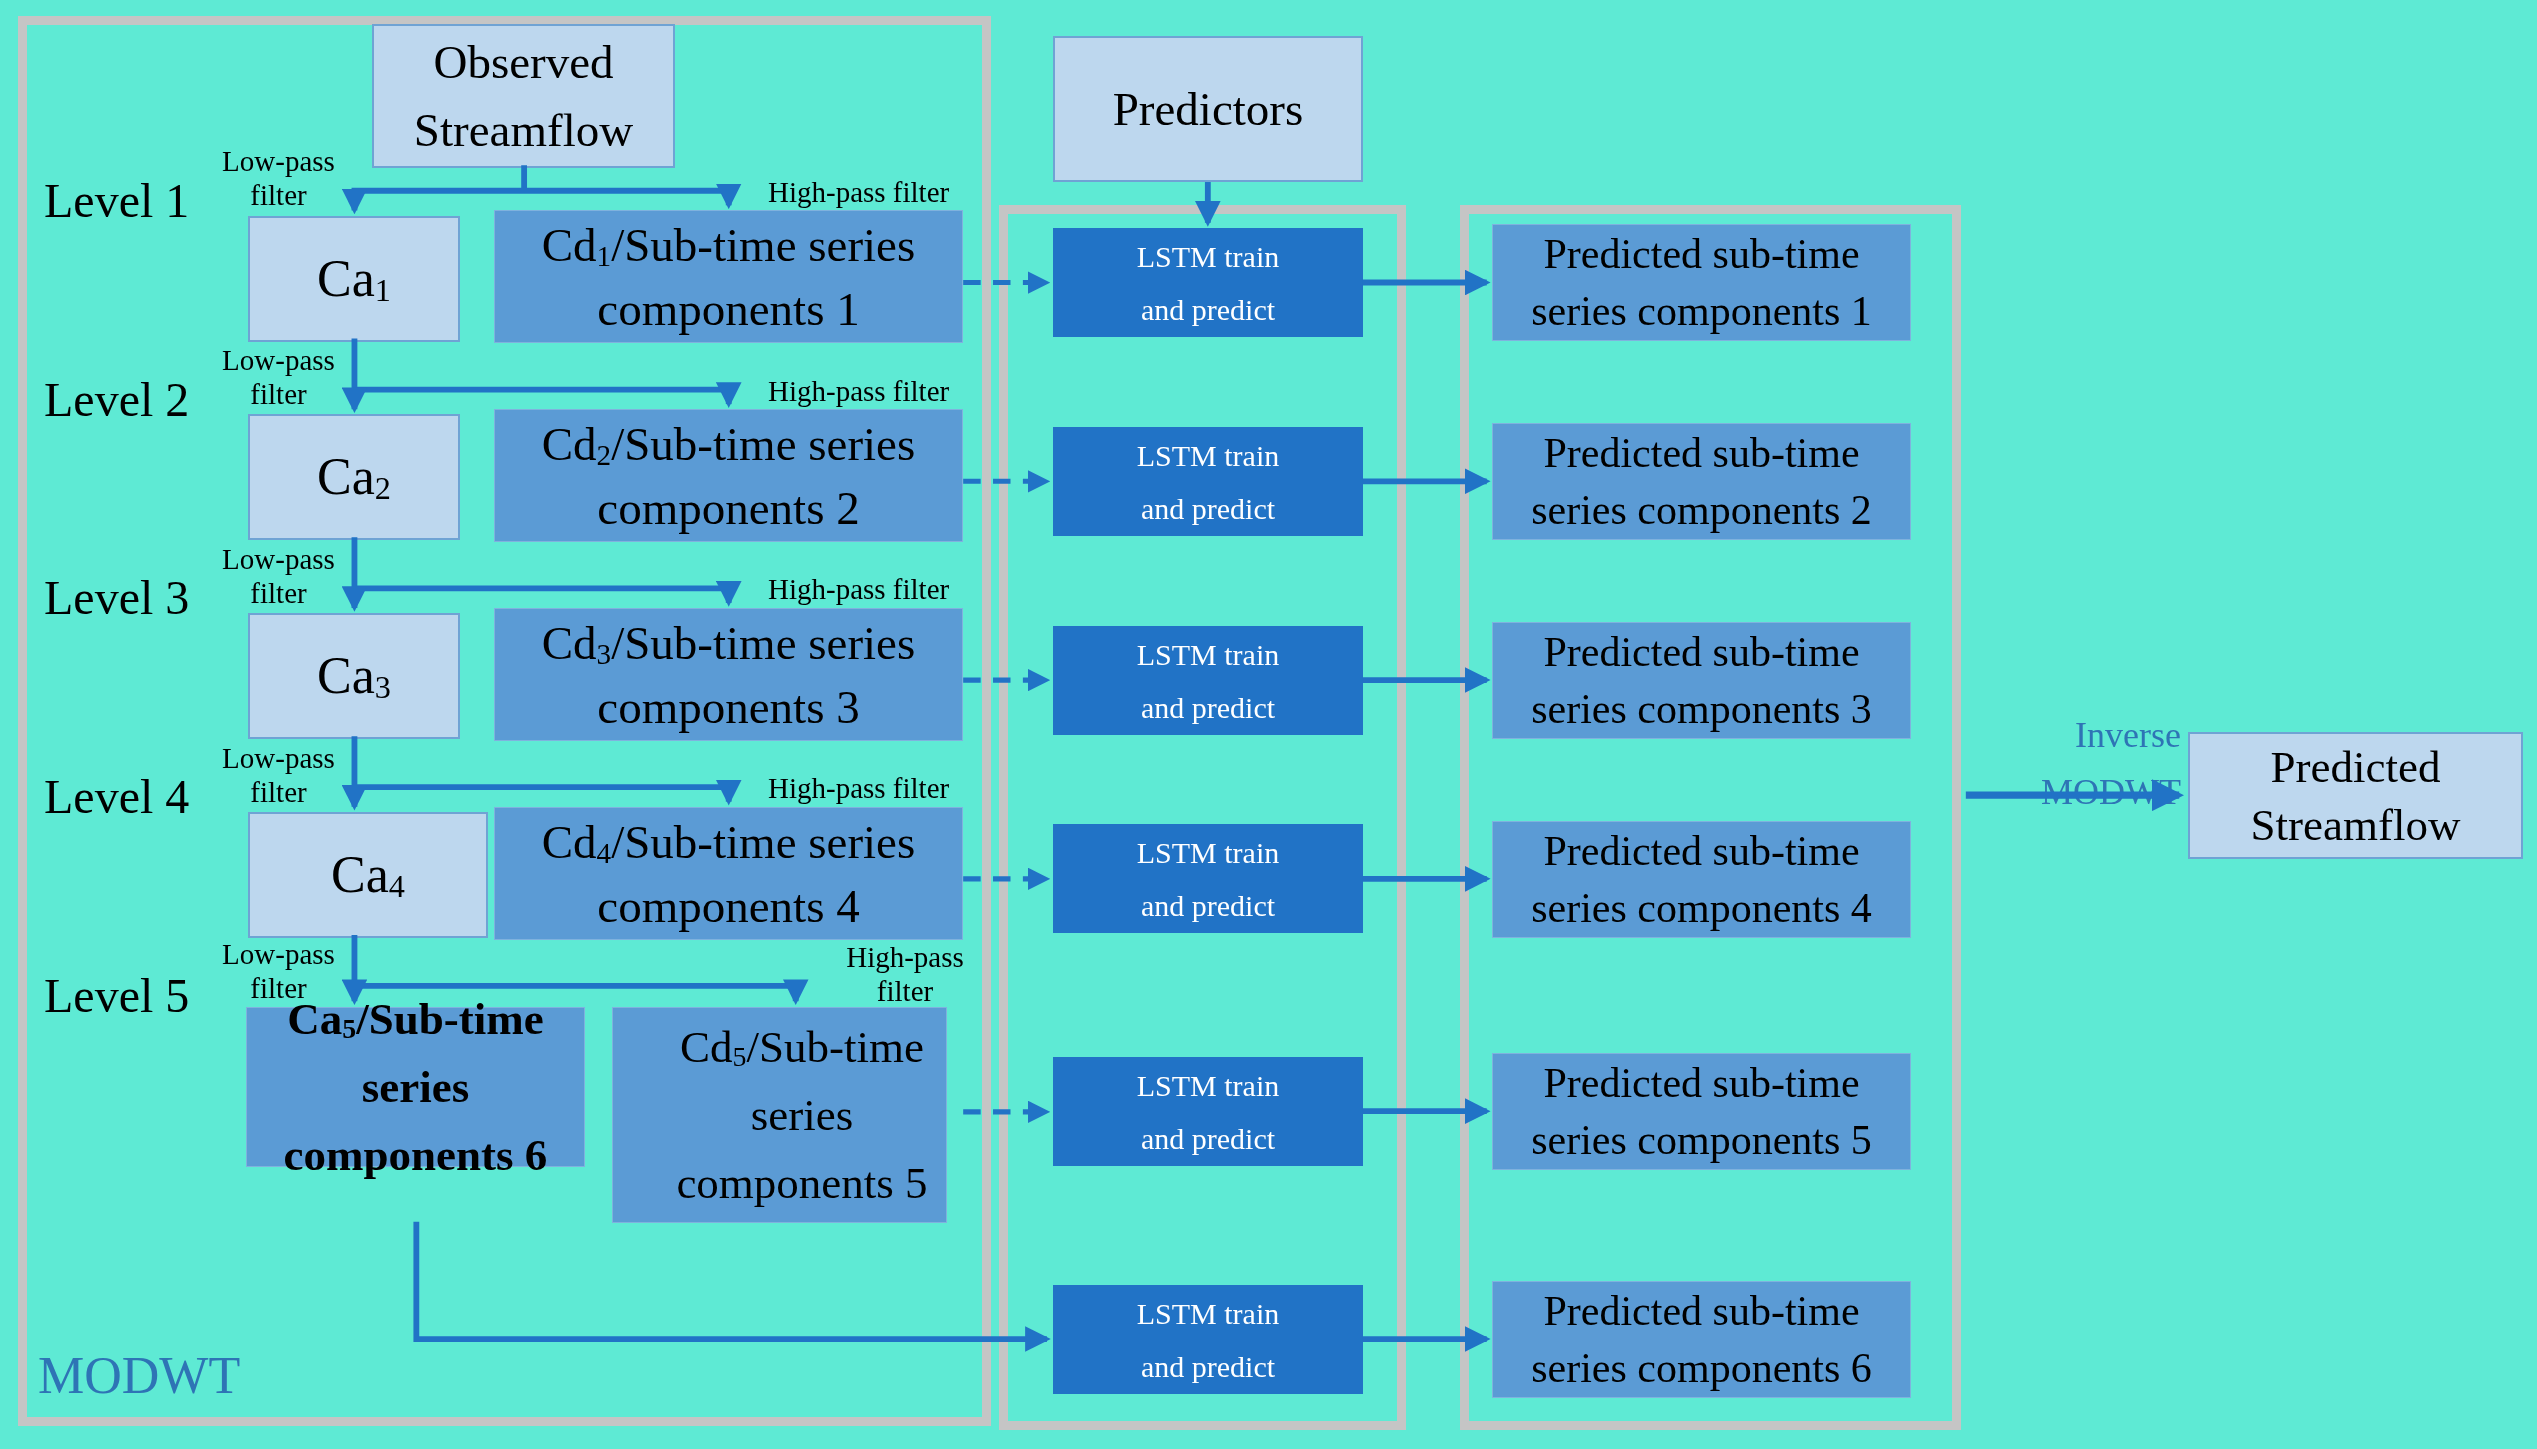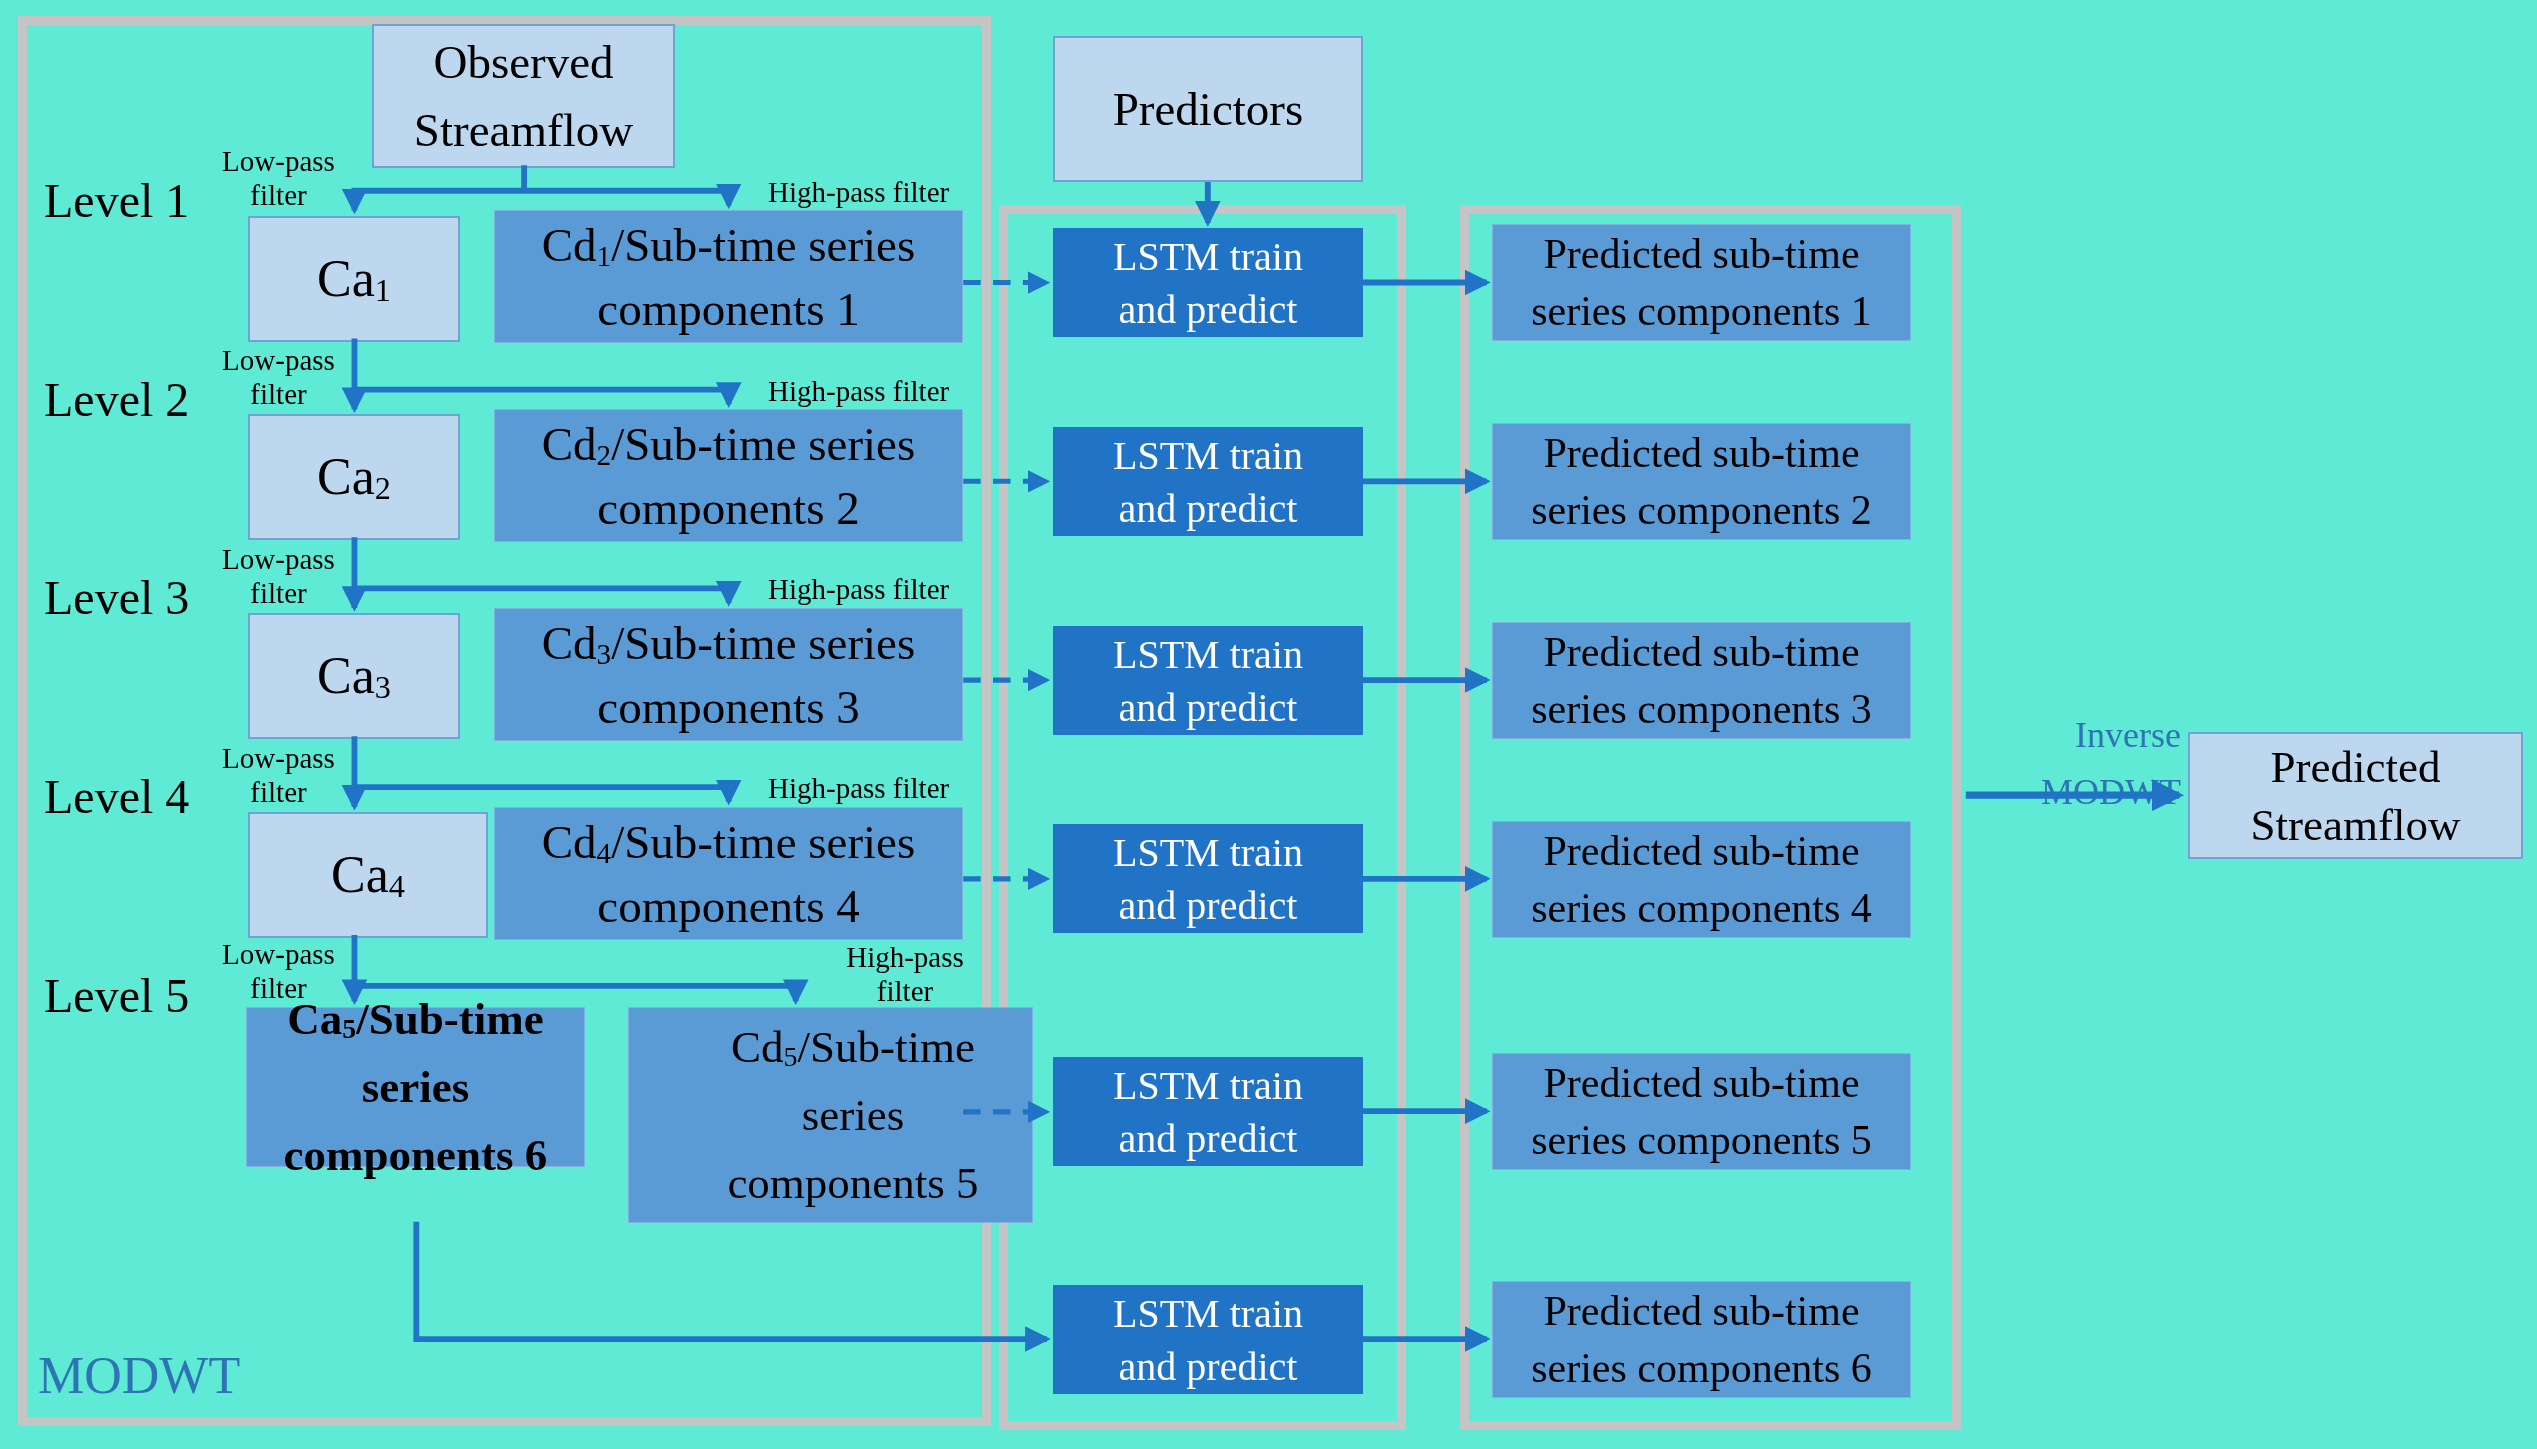--- a/index.html
+++ b/index.html
@@ -14,21 +14,21 @@
   .light{background:#bdd7ee;border:2.2px solid #6fa3d4;}
   .medium{background:#5b9bd5;border:1.5px solid #7fb2de;}
   .dark{background:#2173c6;border:none;color:#ffffff;}
   .ln{display:block;}
   sub{font-size:0.62em;line-height:0;vertical-align:-0.16em;}
   .obs-box{font-size:47px;line-height:68px;}
   .predictors-box{font-size:47px;line-height:68px;}
   .ca-box{font-size:52px;line-height:58px;}
   .cd-box{font-size:47px;line-height:64px;}
   .big5-box{font-size:45px;line-height:68px;}
-  .lstm-box{font-size:40px;line-height:53px;}
+  .lstm-box{font-size:30px;line-height:53px;}
   .pred-box{font-size:42px;line-height:57px;}
   .stream-box{font-size:45px;line-height:58px;}
   .lbl{position:absolute;z-index:3;}
   .level-lbl{font-size:48px;line-height:52px;text-align:left;}
   .pass-lbl{font-size:29px;line-height:34px;text-align:center;}
   .pass-lbl-left{text-align:left;}
   .blue-lbl{color:#2e74b5;}
   .modwt-lbl{font-size:52px;line-height:57px;}
   .inverse-lbl{font-size:36px;line-height:57px;text-align:right;margin-top:38px;}
   .arrows{position:absolute;left:0;top:0;z-index:5;pointer-events:none;}
@@ -115,21 +115,21 @@
   <div class="box medium cd-box" style="left:494px;top:807px;width:469px;height:133px;">
     <span class="ln"><span>Cd</span><sub>4</sub><span>/Sub-time series</span></span>
     <span class="ln">components 4</span>
   </div>
 
   <div class="box medium big5-box" style="left:246px;top:1007px;width:339px;height:160px;font-weight:bold;">
     <span class="ln"><span>Ca</span><sub>5</sub><span>/Sub-time</span></span>
     <span class="ln">series</span>
     <span class="ln">components 6</span>
   </div>
-  <div class="box medium big5-box" style="left:628px;top:1007px;width:405px;height:216px;padding-left:45px;">
+  <div class="box medium big5-box" style="left:612px;top:1007px;width:335px;height:216px;padding-left:45px;">
     <span class="ln"><span>Cd</span><sub>5</sub><span>/Sub-time</span></span>
     <span class="ln">series</span>
     <span class="ln">components 5</span>
   </div>
 
   <div class="lbl blue-lbl modwt-lbl" style="left:38px;top:1347px;">MODWT</div>
 
   <div class="box dark lstm-box" style="left:1053px;top:228px;width:310px;height:109px;">
     <span class="ln">LSTM train</span>
     <span class="ln">and predict</span>

